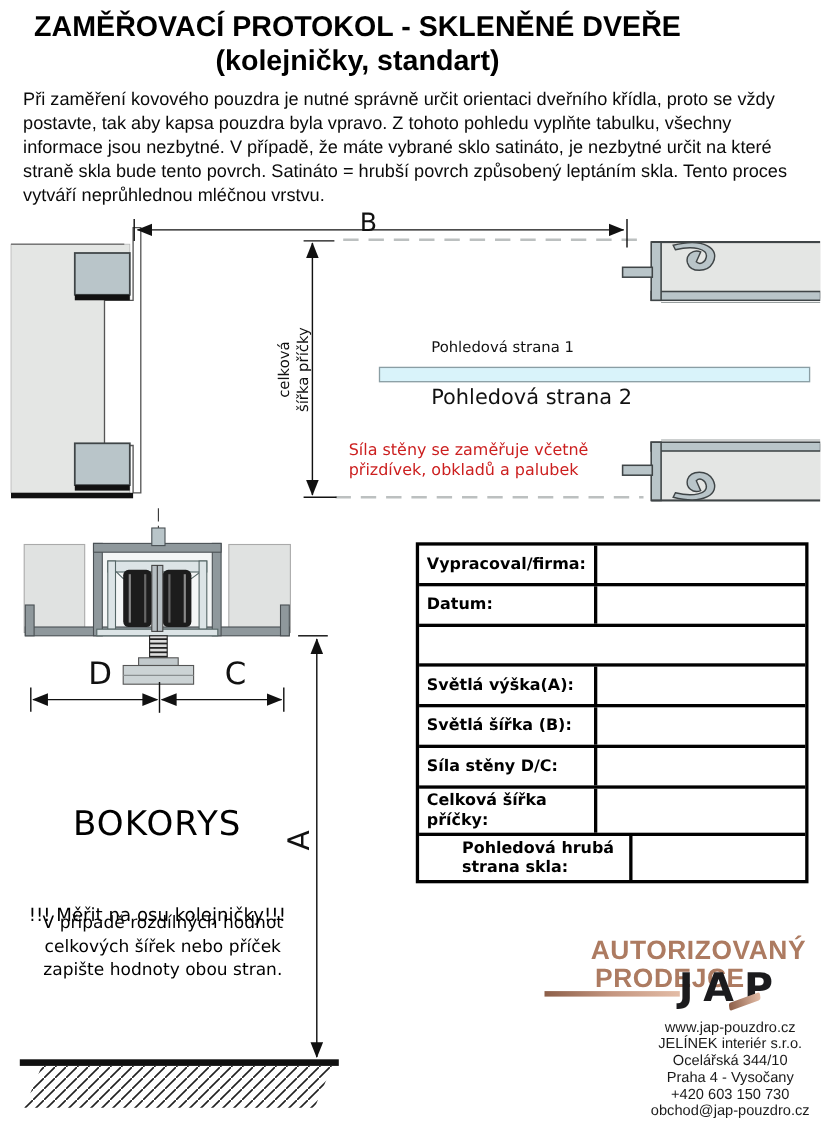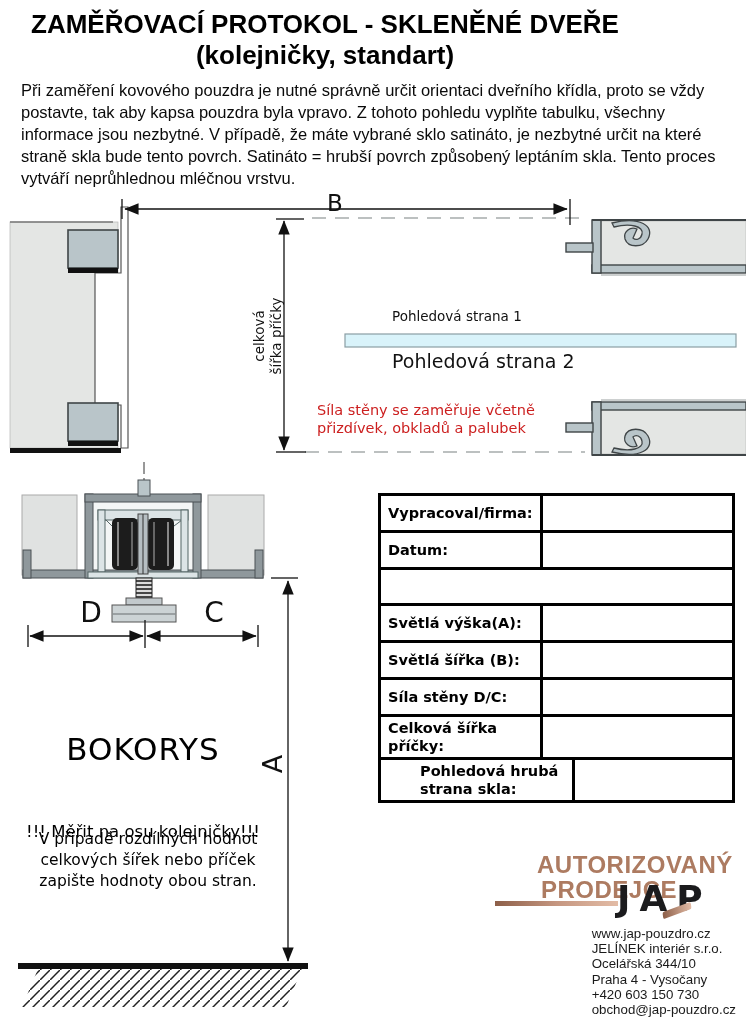--- a/index.html
+++ b/index.html
@@ -47,21 +47,21 @@
   #dealer-line1 { position:absolute; top:851px; left:497px; font-size:24px; font-weight:bold;
                   letter-spacing:0.5px; color:#ad7b61; font-family:"Liberation Sans",sans-serif;margin-left:40px; }
   #dealer-line2 { position:absolute; top:876px; left:497px; font-size:24px; font-weight:bold;
                   letter-spacing:0.5px; color:#ad7b61; font-family:"Liberation Sans",sans-serif; }
   #dealer-bar { position:absolute; top:901px; left:495px; width:123px; height:5px;
                 background:linear-gradient(90deg,#8d5f49,#c59680,#e3bca6); }
   #jap-logo { position:absolute; top:878px; left:617px; font-size:36px; font-weight:bold;
               letter-spacing:9px; color:#1b1b1d; font-family:"DejaVu Sans",sans-serif; }
   #jap-swoosh { position:absolute; top:907px; left:662px; width:30px; height:7px; border-radius:2px;
                 background:linear-gradient(90deg,#8d5f49,#e3bca6); transform:rotate(-20deg) skewX(-12deg); }
-  #contact { position:absolute; top:926px; right:10px; text-align:left; font-size:13.3px;
+  #contact { position:absolute; top:926px; right:10px; text-align:center; font-size:13.3px;
              line-height:15.2px; color:#1a1a1a; font-family:"Liberation Sans",sans-serif; }
 </style>
 </head>
 <body>
 
 <div id="page">
 
   <div class="title">
     <div>ZAMĚŘOVACÍ PROTOKOL - SKLENĚNÉ DVEŘE</div>
     <div>(kolejničky, standart)</div>

